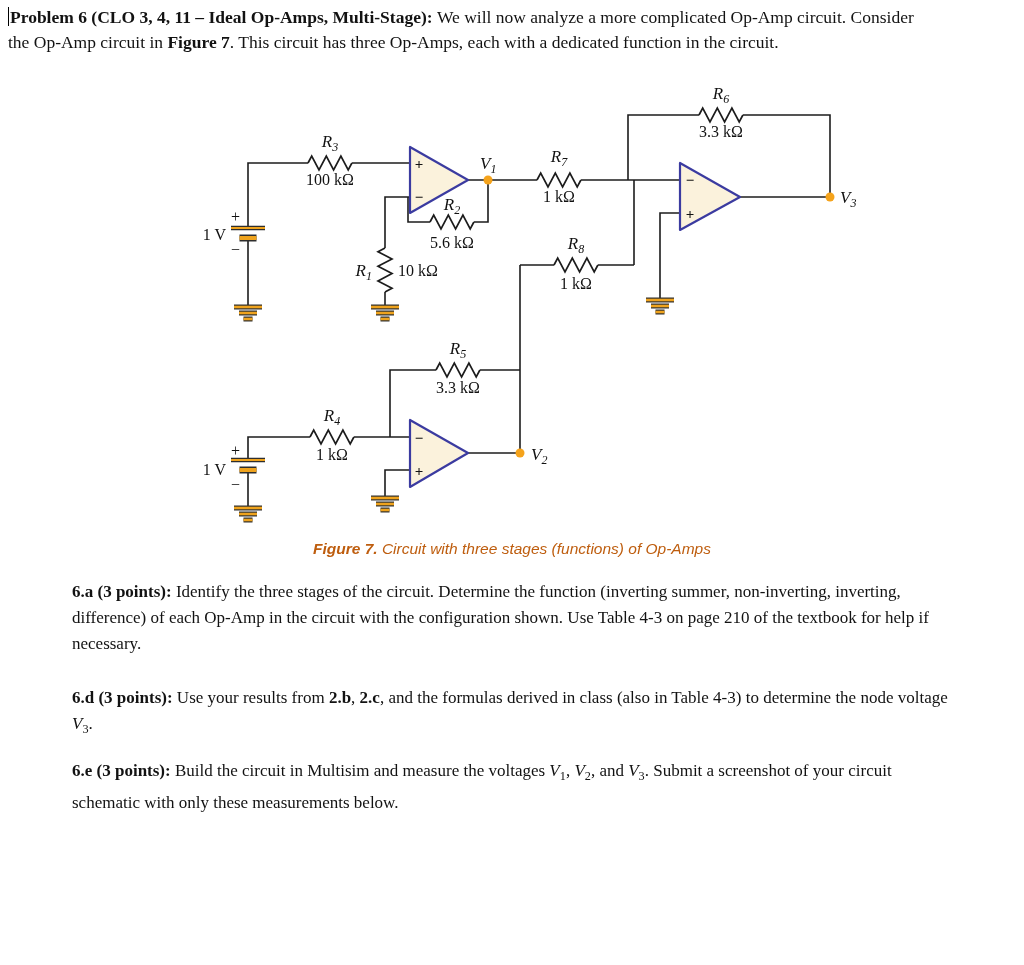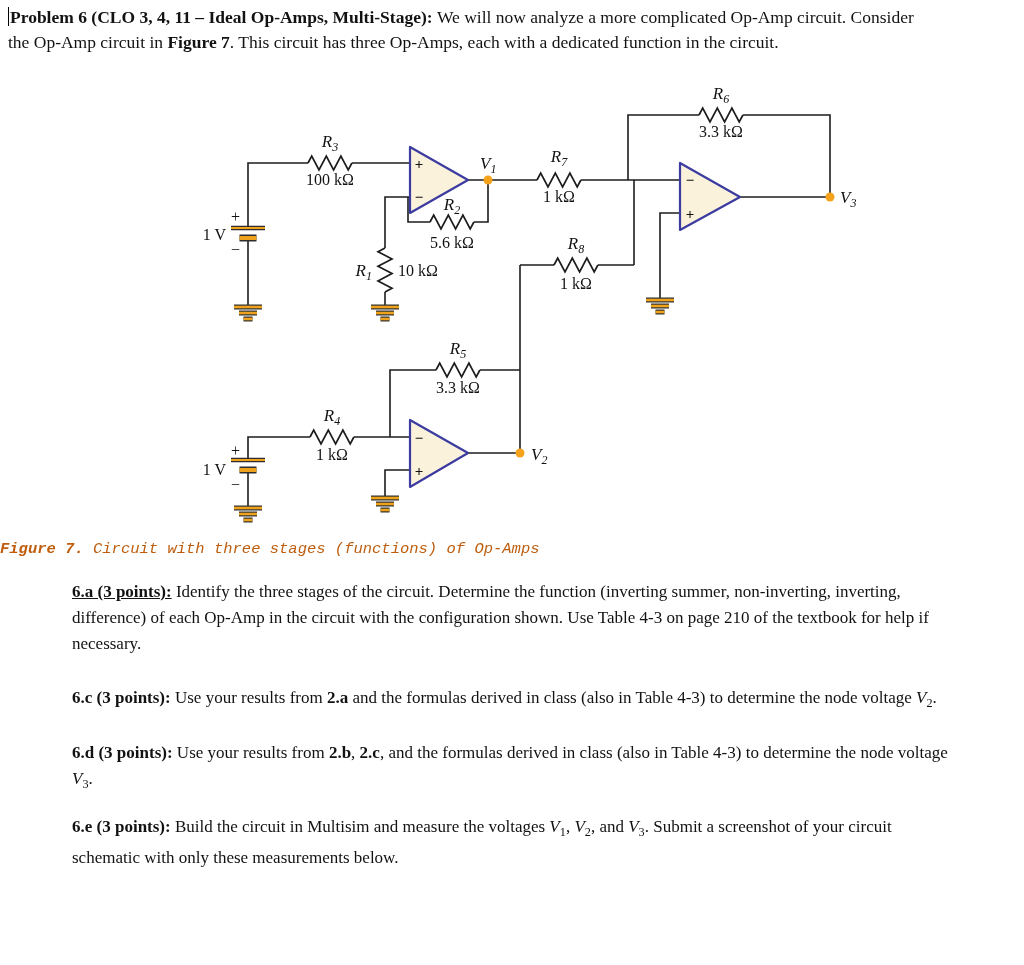--- a/index.html
+++ b/index.html
@@ -18,22 +18,22 @@
   .val{font-size:16px;}
   .sign{font-size:15px;font-weight:bold;}
   .srclbl{font-size:16px;}
   .gnd-k{stroke:#2e2e2e;stroke-width:5;}
   .gnd-g{stroke:#EFA31D;stroke-width:2.6;}
   .bat-long-k{stroke:#2e2e2e;stroke-width:4.6;}
   .bat-long-g{stroke:#EFA31D;stroke-width:2.2;}
   .bat-short-k{stroke:#2e2e2e;stroke-width:7;}
   .bat-short-g{stroke:#EFA31D;stroke-width:4;}
   .node{fill:#F5A31B;}
-  .caption{position:absolute;top:540px;left:0;width:1024px;
-           font-family:Liberation Mono, monospace;font-size:15.5px;color:#BE5D0E;}
+  .caption{position:absolute;top:540px;left:0;width:1024px;text-align:center;
+           font-family:Liberation Sans, sans-serif;font-size:15.5px;color:#BE5D0E;}
   .questions{position:absolute;top:579px;left:72px;width:880px;font-size:17px;line-height:26px;}
   .questions p{margin:0;}
   .q-a{margin-bottom:28px !important;}
   .q-b{margin-bottom:24px !important;}
   .q-c{margin-bottom:24px !important;}
   .q-d{margin-bottom:16px !important;}
 </style>
 </head>
 <body>
 
@@ -225,19 +225,18 @@
         <circle class="node" cx="830" cy="112" r="4.5"></circle>
         <text class="lbl" x="840" y="118"><tspan>V</tspan><tspan class="sub" dy="4">3</tspan></text>
       </g>
 
     </svg>
   </div>
 
   <div class="caption"><span style="font-weight: bold; font-style: italic;">Figure 7. </span><span style="font-style: italic;">Circuit with three stages (functions) of Op-Amps</span></div>
 
   <div class="questions">
-    <p class="q-a"><span style="font-weight: bold; text-decoration: underline;">6.a (3 points):</span><span>  Identify the three stages of the circuit.  Determine the function (inverting summer, non-inverting, inverting, difference) of each Op-Amp in the circuit with the configuration shown.  Use Table 4-3 on page 210 of the textbook for help if necessary.</span></p>
-    <p class="q-c"><span style="font-weight: bold;">6.c (3 points):</span><span>  Use your results from </span><span style="font-weight: bold;">2.a</span><span> and the formulas derived in class (also in Table 4-3) to determine the node voltage </span><span style="font-style: italic;">V</span><span style="vertical-align: sub; font-size: 0.72em;">2</span><span>.</span></p>
+    <p class="q-a"><span style="font-weight: bold;">6.a (3 points):</span><span>  Identify the three stages of the circuit.  Determine the function (inverting summer, non-inverting, inverting, difference) of each Op-Amp in the circuit with the configuration shown.  Use Table 4-3 on page 210 of the textbook for help if necessary.</span></p>
     <p class="q-d"><span style="font-weight: bold;">6.d (3 points):</span><span>  Use your results from </span><span style="font-weight: bold;">2.b</span><span>, </span><span style="font-weight: bold;">2.c</span><span>, and the formulas derived in class (also in Table 4-3) to determine the node voltage </span><span style="font-style: italic;">V</span><span style="vertical-align: sub; font-size: 0.72em;">3</span><span>.</span></p>
     <p><span style="font-weight: bold;">6.e (3 points):</span><span> Build the circuit in Multisim and measure the voltages </span><span style="font-style: italic;">V</span><span style="vertical-align: sub; font-size: 0.72em;">1</span><span>, </span><span style="font-style: italic;">V</span><span style="vertical-align: sub; font-size: 0.72em;">2</span><span>, and </span><span style="font-style: italic;">V</span><span style="vertical-align: sub; font-size: 0.72em;">3</span><span>.  Submit a screenshot of your circuit schematic with only these measurements below.</span></p>
   </div>
 
 </div>
 
 </body></html>

